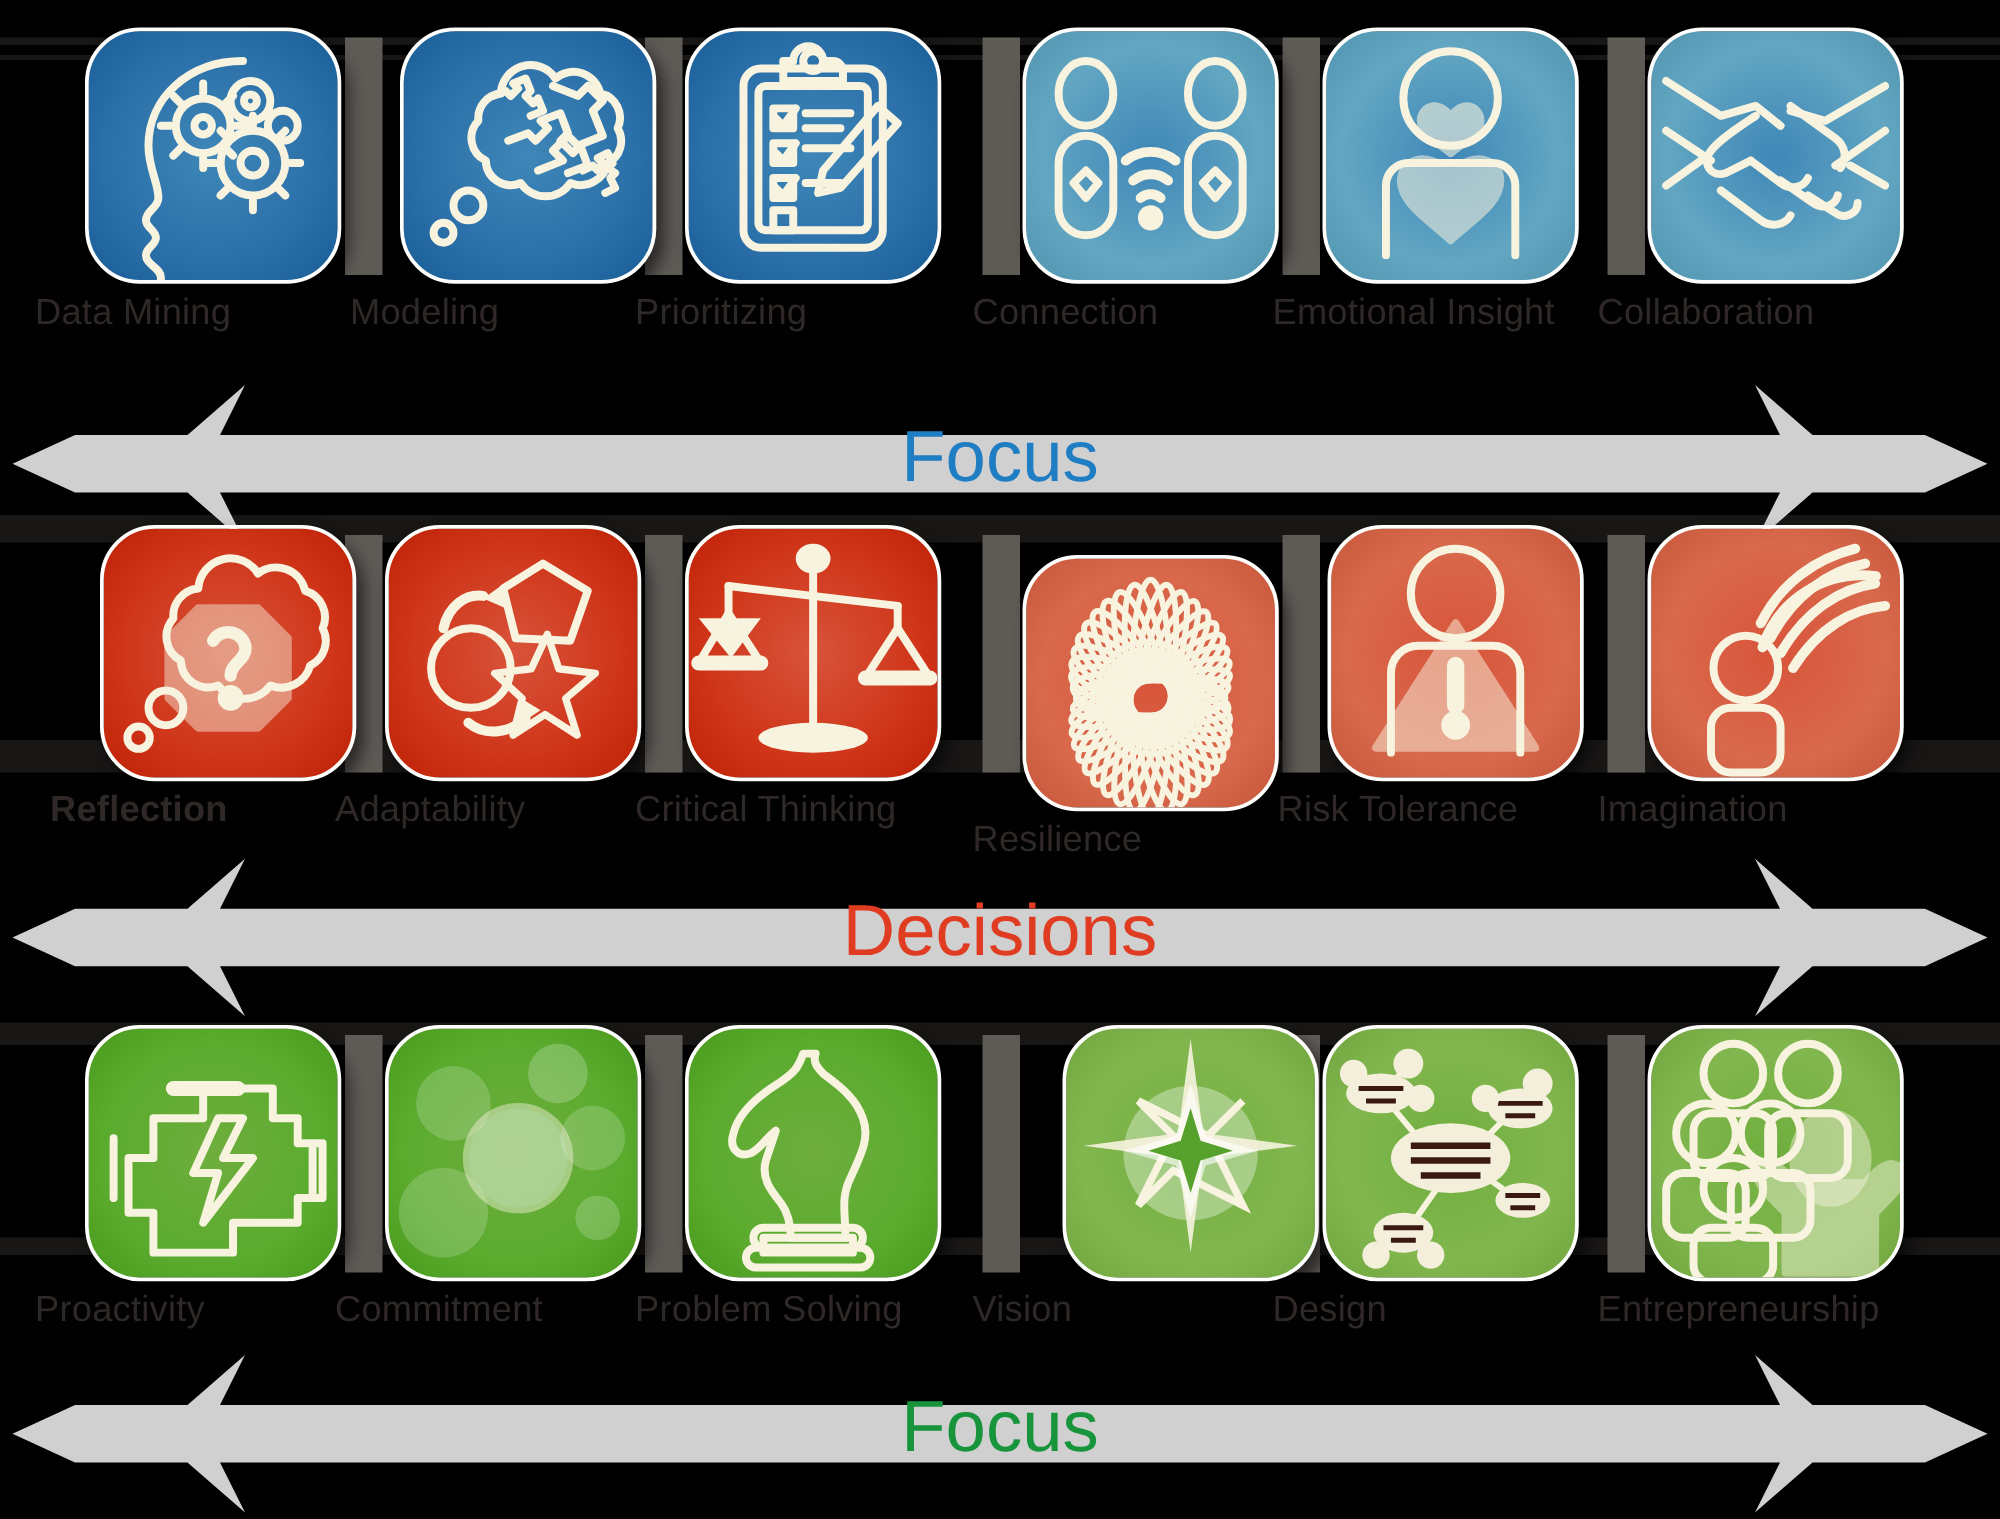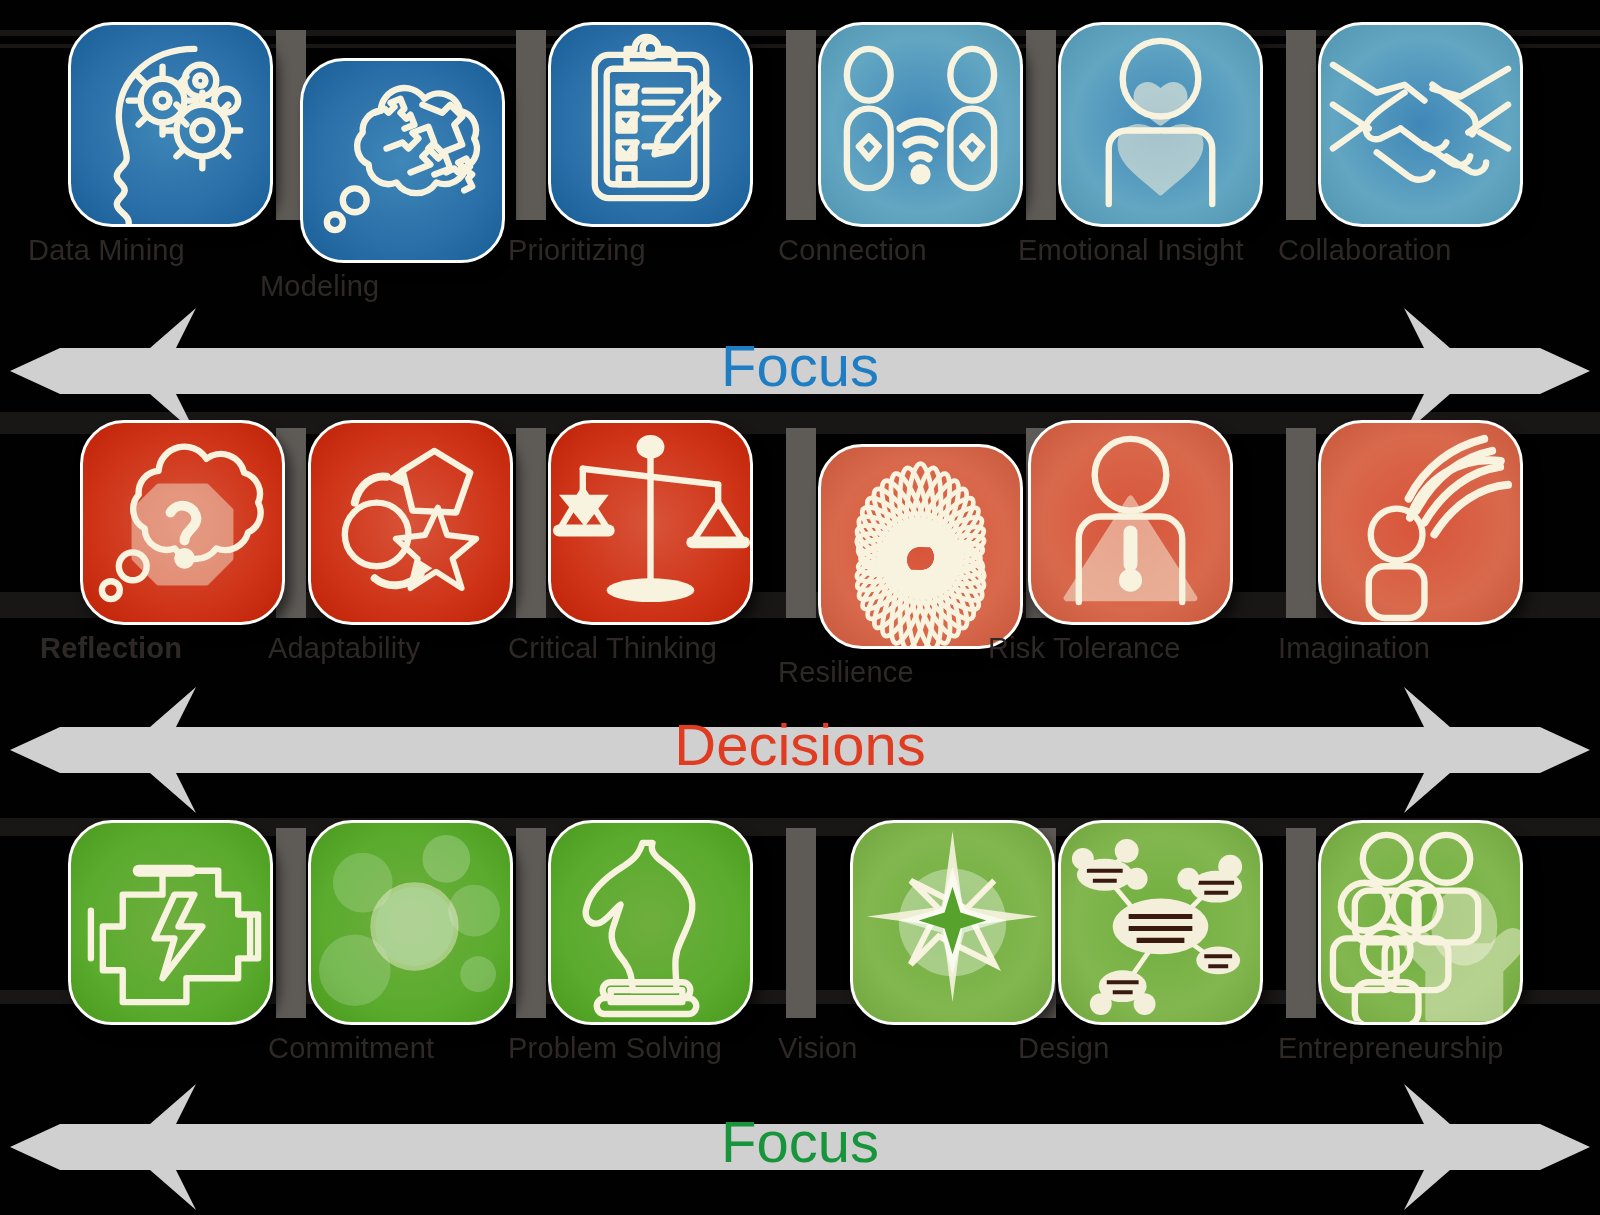--- a/index.html
+++ b/index.html
@@ -59,21 +59,21 @@
             <circle cx="65" cy="28" r="2.6"></circle>
    <circle cx="78" cy="38" r="6"></circle>
    <circle cx="66" cy="53" r="13"></circle>
             <circle cx="66" cy="53" r="5"></circle>
    <path d="M46 25v-4M46 51v4M33 38h-4M59 38h4M37 29l-3-3M55 47l3 3M55 29l3-3M37 47l-3 3"></path>
    <path d="M66 38v-4M66 68v4M51 53h-4M81 53h4M56 43l-3-3M76 63l3 3M76 43l3-3M56 63l-3 3"></path>
           </svg>
         </div>
         <div class="tile-label" style="color: rgb(46, 41, 38);">Data Mining</div>
       </div>
-      <div class="tile-wrap" style="left: 300px; margin-top: 36px;">
+      <div class="tile-wrap" style="left: 320px;">
         <div class="tile" style="background: radial-gradient(circle, rgb(63, 135, 184) 0%, rgb(42, 111, 168) 62%, rgb(24, 93, 150) 100%);">
           <svg viewBox="0 0 100 100" fill="none" stroke="#f7f3df" stroke-width="3.2" stroke-linecap="round" stroke-linejoin="round">
    <path d="M30 36a10 10 0 0 1 9-11 12 12 0 0 1 22-6 11 11 0 0 1 18 6 10 10 0 0 1 7 14 10 10 0 0 1-4 14 11 11 0 0 1-15 8 12 12 0 0 1-20 0 10 10 0 0 1-14-9 10 10 0 0 1-3-16z"></path>
    <circle cx="26" cy="70" r="6"></circle>
             <circle cx="16" cy="81" r="4"></circle>
    <path d="M60 22l10 4 4-4 6 6-4 4 4 10-10 4-4-4-6 6 4 4-10 4"></path>
    <path d="M42 44l8-3 3 3 5-5-3-3 8-3 3 8-3 3 5 5 3-3 3 8-8 3"></path>
    <path d="M36 26l5-2 2 2 3-3-2-2 5-2 2 5-2 2 3 3 2-2 2 5-5 2"></path>
    <path d="M72 56l4-2 2 2 2-3-2-2 4-2 2 4-2 2 3 2-2 2 2 4-4 2"></path>
           </svg>
@@ -227,21 +227,21 @@
             <ellipse cx="50" cy="56" rx="8.7" ry="38" transform="rotate(-49.09090909090909 50 56)" stroke-width="2.4"></ellipse>
             <ellipse cx="50" cy="56" rx="8.8" ry="36.4" transform="rotate(-57.27272727272728 50 56)" stroke-width="2.4"></ellipse>
             <ellipse cx="50" cy="56" rx="8.9" ry="34.8" transform="rotate(-65.45454545454547 50 56)" stroke-width="2.4"></ellipse>
             <ellipse cx="50" cy="56" rx="9" ry="33.2" transform="rotate(-73.63636363636363 50 56)" stroke-width="2.4"></ellipse>
             <ellipse cx="50" cy="56" rx="9.1" ry="31.6" transform="rotate(-81.81818181818181 50 56)" stroke-width="2.4"></ellipse>
             <ellipse cx="50" cy="56" rx="9.2" ry="30" transform="rotate(-90 50 56)" stroke-width="2.4"></ellipse>
           </svg>
         </div>
         <div class="tile-label" style="color: rgb(46, 41, 38);">Resilience</div>
       </div>
-      <div class="tile-wrap" style="left: 1028px; border-radius: 13px;">
+      <div class="tile-wrap" style="left: 1062px; border-radius: 13px;">
         <div class="tile" style="background: radial-gradient(circle, rgb(216, 84, 58) 0%, rgb(217, 105, 76) 62%, rgb(199, 87, 58) 100%);">
           <svg viewBox="0 0 100 100" fill="none" stroke="#f7f3df" stroke-width="3.2" stroke-linecap="round" stroke-linejoin="round">
    <circle cx="50" cy="26" r="18"></circle>
    <path d="M24 90V58a11 11 0 0 1 11-11h30a11 11 0 0 1 11 11v32"></path>
    <path d="M50 38L18 88h64z" fill="#f7f3df" opacity=".5"></path>
    <path d="M50 55v16" stroke-width="7"></path>
    <circle cx="50" cy="79" r="4.2" fill="#f7f3df"></circle>
           </svg>
         </div>
         <div class="tile-label" style="color: rgb(46, 41, 38);">Risk Tolerance</div>
@@ -276,20 +276,21 @@
       <div class="sep" style="left: 1286px; top: 8px; height: 190px;"></div>
       <div class="tile-wrap" style="left: 68px;">
         <div class="tile" style="background: radial-gradient(circle, rgb(111, 174, 62) 0%, rgb(90, 171, 46) 62%, rgb(72, 153, 28) 100%);">
           <svg viewBox="0 0 100 100" fill="none" stroke="#f7f3df" stroke-width="3.2" stroke-linecap="round" stroke-linejoin="round">
    <path d="M32 36h14V24h28v12h10v10h10v22H84v10H58v12H26V74H16V52h10V36z"></path>
    <path d="M34 24h26" stroke-width="6"></path>
    <path d="M10 44v24M90 48v18"></path>
    <path d="M52 36l-10 22h10l-6 20 20-26H54l8-16z"></path>
           </svg>
         </div>
+        <div class="tile-label" style="color: rgb(46, 41, 38);">Proactivity</div>
       </div>
       <div class="tile-wrap" style="left: 308px;">
         <div class="tile" style="background: radial-gradient(circle, rgb(111, 174, 62) 0%, rgb(90, 171, 46) 62%, rgb(72, 153, 28) 100%);">
           <svg viewBox="0 0 100 100">
    <circle cx="26" cy="30" r="15" fill="#ffffff" opacity=".18"></circle>
    <circle cx="68" cy="18" r="12" fill="#ffffff" opacity=".22"></circle>
    <circle cx="82" cy="44" r="13" fill="#ffffff" opacity=".18"></circle>
    <circle cx="22" cy="74" r="18" fill="#ffffff" opacity=".18"></circle>
    <circle cx="84" cy="76" r="9" fill="#ffffff" opacity=".2"></circle>
    <circle cx="52" cy="52" r="21" fill="#ffffff" opacity=".45" stroke="#f7f3df" stroke-width="2.4"></circle>

